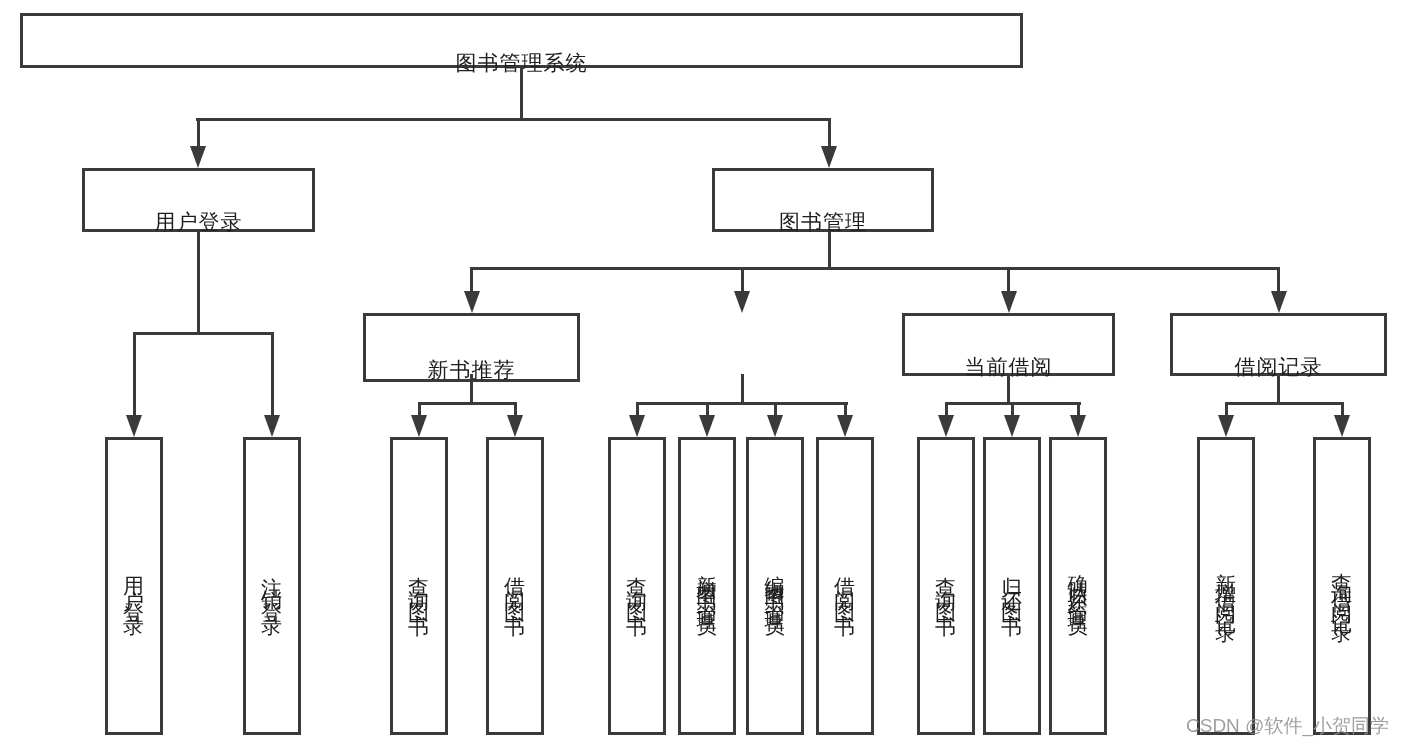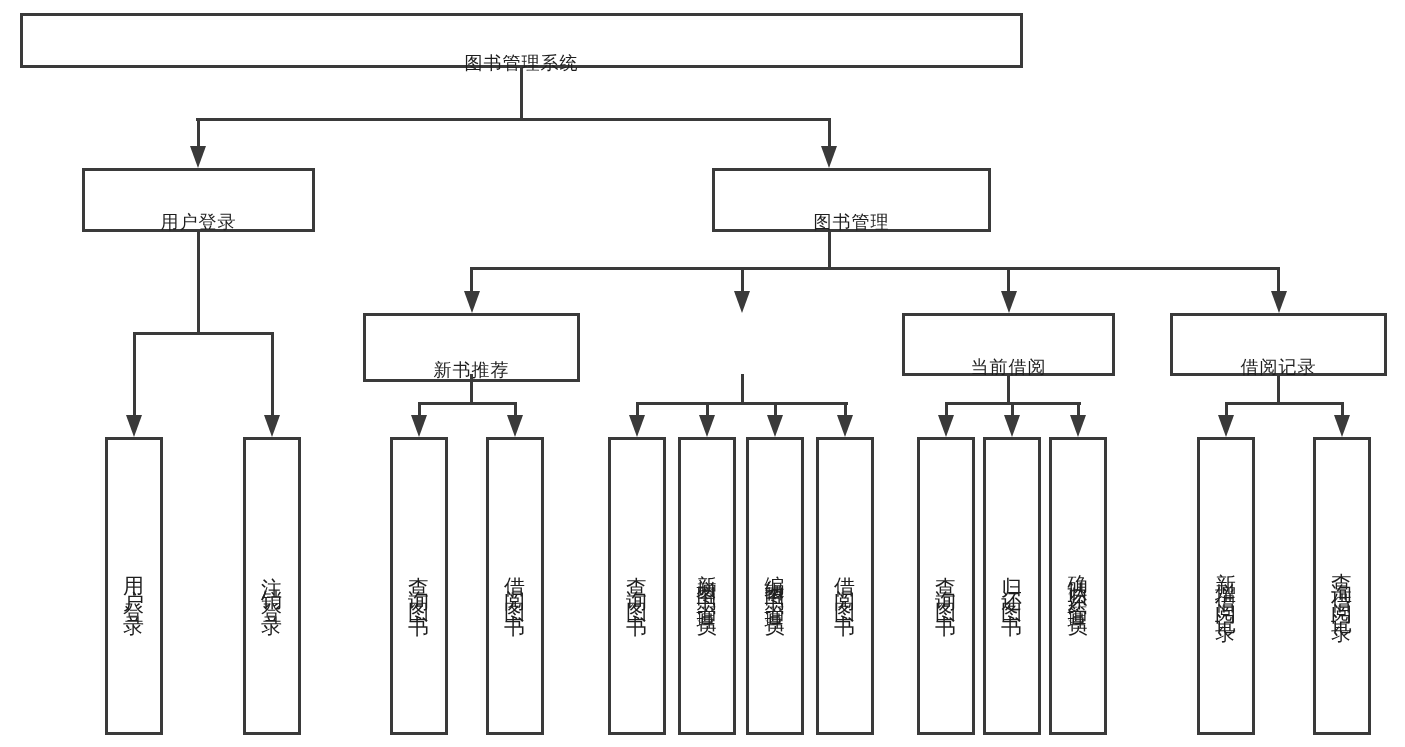--- a/index.html
+++ b/index.html
@@ -14,21 +14,21 @@
   .box{
     position:absolute;
     box-sizing:border-box;
     border:3px solid #3a3a3a;
     background:#ffffff;
     display:flex;
     align-items:center;
     justify-content:center;
     text-align:center;
   }
-  .hlabel{font-size:18px; letter-spacing:1px;margin-top:44px;}
+  .hlabel{font-size:21px; letter-spacing:1px;margin-top:44px;}
   .vbox span{
     writing-mode:vertical-rl;
     text-orientation:mixed;
     font-size:21px;
     letter-spacing:13px;
     line-height:1;
   }
   .vbox.len6 span{letter-spacing:10px;}
   .vbox.len9 span{font-size:20px; letter-spacing:6px;}
   .vline{position:absolute; width:3px; background:#3a3a3a;}
@@ -61,21 +61,21 @@
   <div class="vline" style="left:520px;top:68px;height:53px"></div>
   <div class="hline" style="left:196px;top:118px;width:635px"></div>
   <div class="vline" style="left:196.5px;top:120px;height:26px"></div>
   <div class="ahead" style="left:190px;top:146px"></div>
   <div class="vline" style="left:827.5px;top:120px;height:26px"></div>
   <div class="ahead" style="left:821px;top:146px"></div>
 
   <div class="box" style="left:82px;top:168px;width:233px;height:64px">
     <span class="hlabel">用户登录</span>
   </div>
-  <div class="box" style="left:712px;top:168px;width:279px;height:64px">
+  <div class="box" style="left:712px;top:168px;width:222px;height:64px">
     <span class="hlabel">图书管理</span>
   </div>
 
   <div class="vline" style="left:197px;top:232px;height:103px"></div>
   <div class="hline" style="left:132.5px;top:332px;width:141px"></div>
   <div class="vline" style="left:132.5px;top:334px;height:81px"></div>
   <div class="ahead" style="left:126px;top:415px"></div>
   <div class="vline" style="left:270.5px;top:334px;height:81px"></div>
   <div class="ahead" style="left:264px;top:415px"></div>
 
@@ -171,14 +171,15 @@
     <span>确认归还（管理员）</span>
   </div>
 
   <div class="box vbox len6" style="left:1197px;top:437px;width:58px;height:298px">
     <span>新增借阅记录</span>
   </div>
   <div class="box vbox len6" style="left:1313px;top:437px;width:58px;height:298px">
     <span>查询借阅记录</span>
   </div>
 
+  <div class="watermark">CSDN @软件_小贺同学</div>
 
 </div>
 
 </body></html>

